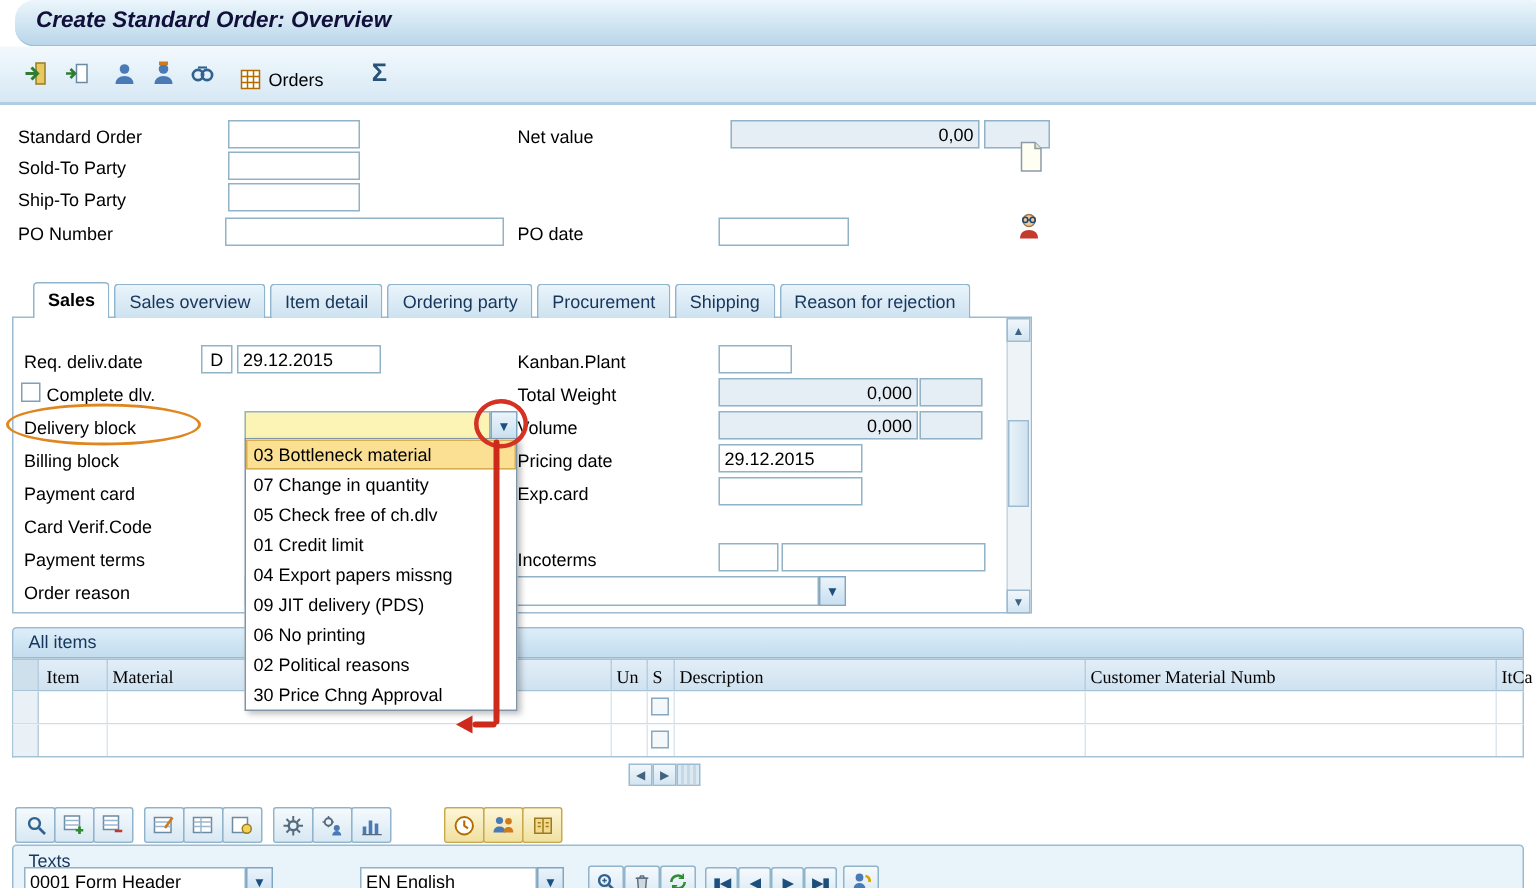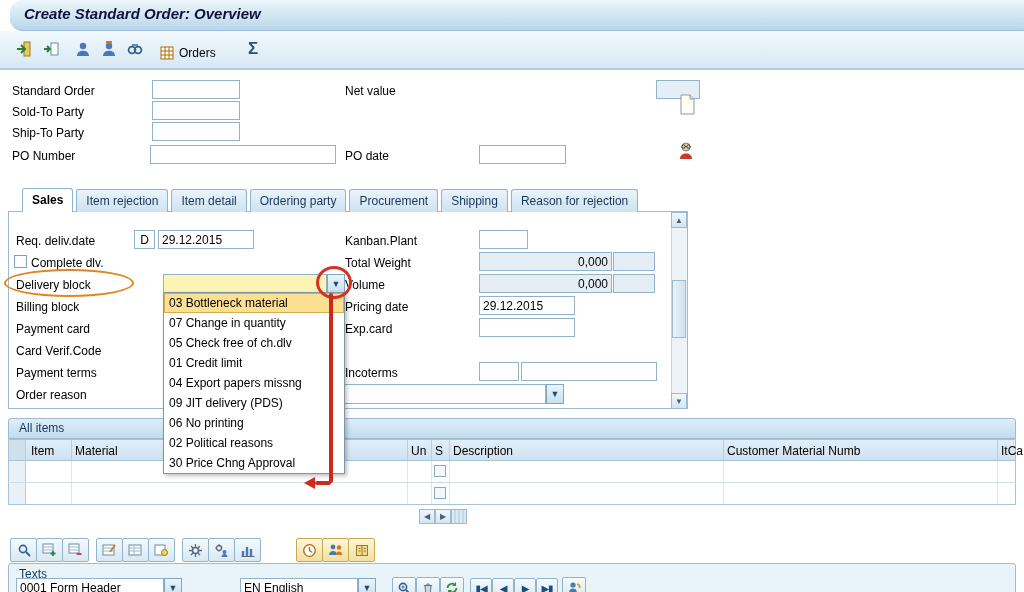--- a/index.html
+++ b/index.html
@@ -67,21 +67,21 @@
              border-bottom:6px solid transparent;border-right:11px solid #cd2a1c;}
 
   
   .sectionbar{position:absolute;left:8px;width:1008px;height:21px;box-sizing:border-box;
               background:linear-gradient(#dceefa,#c3dcee);border:1px solid #9cbbd1;border-radius:3px 3px 0 0;
               line-height:19px;padding-left:10px;font-size:12px;color:#17365c;}
   .thead{position:absolute;left:8px;top:439px;width:1008px;height:22px;box-sizing:border-box;
          background:linear-gradient(#e2eef8,#cfe2f0);border:1px solid #a7c3d6;}
   .trow{position:absolute;left:8px;width:1008px;height:22px;box-sizing:border-box;background:#fff;
         border-left:1px solid #a7c3d6;border-right:1px solid #a7c3d6;border-bottom:1px solid #cfdde8;}
-  .hcell{position:absolute;top:3px;height:16px;line-height:16px;white-space:nowrap;overflow:hidden;}
+  .hcell{position:absolute;top:3px;height:16px;line-height:16px;white-space:nowrap;overflow:hidden;font-family:Liberation Serif, serif;}
   .vline{position:absolute;top:0;bottom:0;width:1px;background:#b6cede;}
   .vline.lt{background:#dce6ee;}
   .selcell{position:absolute;left:0;top:0;bottom:0;width:16px;background:#cfe0ed;border-right:1px solid #b6cede;}
   .selcell.row{background:#e9f1f7;}
   .rowcb{position:absolute;left:425px;top:4px;width:12px;height:12px;border:1px solid #8aa8bf;background:#f4f8fb;box-sizing:border-box;}
 
   .hs-btn{position:absolute;width:16px;height:15px;border:1px solid #9cbbd1;box-sizing:border-box;
           background:linear-gradient(#f0f7fc,#d3e5f1);color:#42637f;font-size:8px;display:flex;align-items:center;justify-content:center;cursor:pointer;}
   .hs-thumb{position:absolute;left:451px;top:509px;width:16px;height:15px;border:1px solid #9cbbd1;box-sizing:border-box;
             background:repeating-linear-gradient(90deg,#dde9f2 0 2px,#c5d8e6 2px 4px);}
@@ -142,20 +142,21 @@
     </span>
     <span>Orders</span>
   </button>
   <span class="tbicon" style="left:240px">
     <span class="sigma">Σ</span>
   </span>
 
   <span class="lbl" style="left:12px;top:83px">Standard Order</span>
   <input class="inp" style="left: 152px; top: 80px; width: 88px;" value="">
   <span class="lbl" style="left:345px;top:83px">Net value</span>
+  <input class="inp ro num" style="left: 487px; top: 80px; width: 166px;" readonly="" value="0,00">
   <input class="inp ro" style="left: 656px; top: 80px; width: 44px;" readonly="">
 
   <span class="lbl link" style="left:12px;top:104px">Sold-To Party</span>
   <input class="inp" style="left: 152px; top: 101px; width: 88px;" value="">
   <span class="tbicon" style="left:674px;top:92px">
     <svg width="18" height="21" viewBox="0 0 18 21">
         <path d="M3 1h9l4 4v15H3z" fill="#fffef2" stroke="#8a9aa8"></path>
         <path d="M12 1v4h4" fill="#e8e4c8" stroke="#8a9aa8"></path>
       </svg>
   </span>
@@ -172,21 +173,21 @@
         <circle cx="10" cy="7" r="4" fill="#f0c89a" stroke="#9a7b50"></circle>
         <path d="M4 19c0-3.8 2.6-5.6 6-5.6s6 1.8 6 5.6z" fill="#c43b2e"></path>
         <circle cx="7.5" cy="6.6" r="1.7" fill="none" stroke="#204a78"></circle>
         <circle cx="12.5" cy="6.6" r="1.7" fill="none" stroke="#204a78"></circle>
         <path d="M9.2 6.6h1.6" stroke="#204a78"></path>
       </svg>
   </span>
 
   <div class="tabs">
     <div class="tab active">Sales</div>
-    <div class="tab">Item rejection</div>
+    <div class="tab">Sales overview</div>
     <div class="tab">Item detail</div>
     <div class="tab">Ordering party</div>
     <div class="tab">Procurement</div>
     <div class="tab">Shipping</div>
     <div class="tab">Reason for rejection</div>
   </div>
 
   <div class="tabpanel"></div>
 
   <span class="lbl" style="left:16px;top:233px">Req. deliv.date</span>

